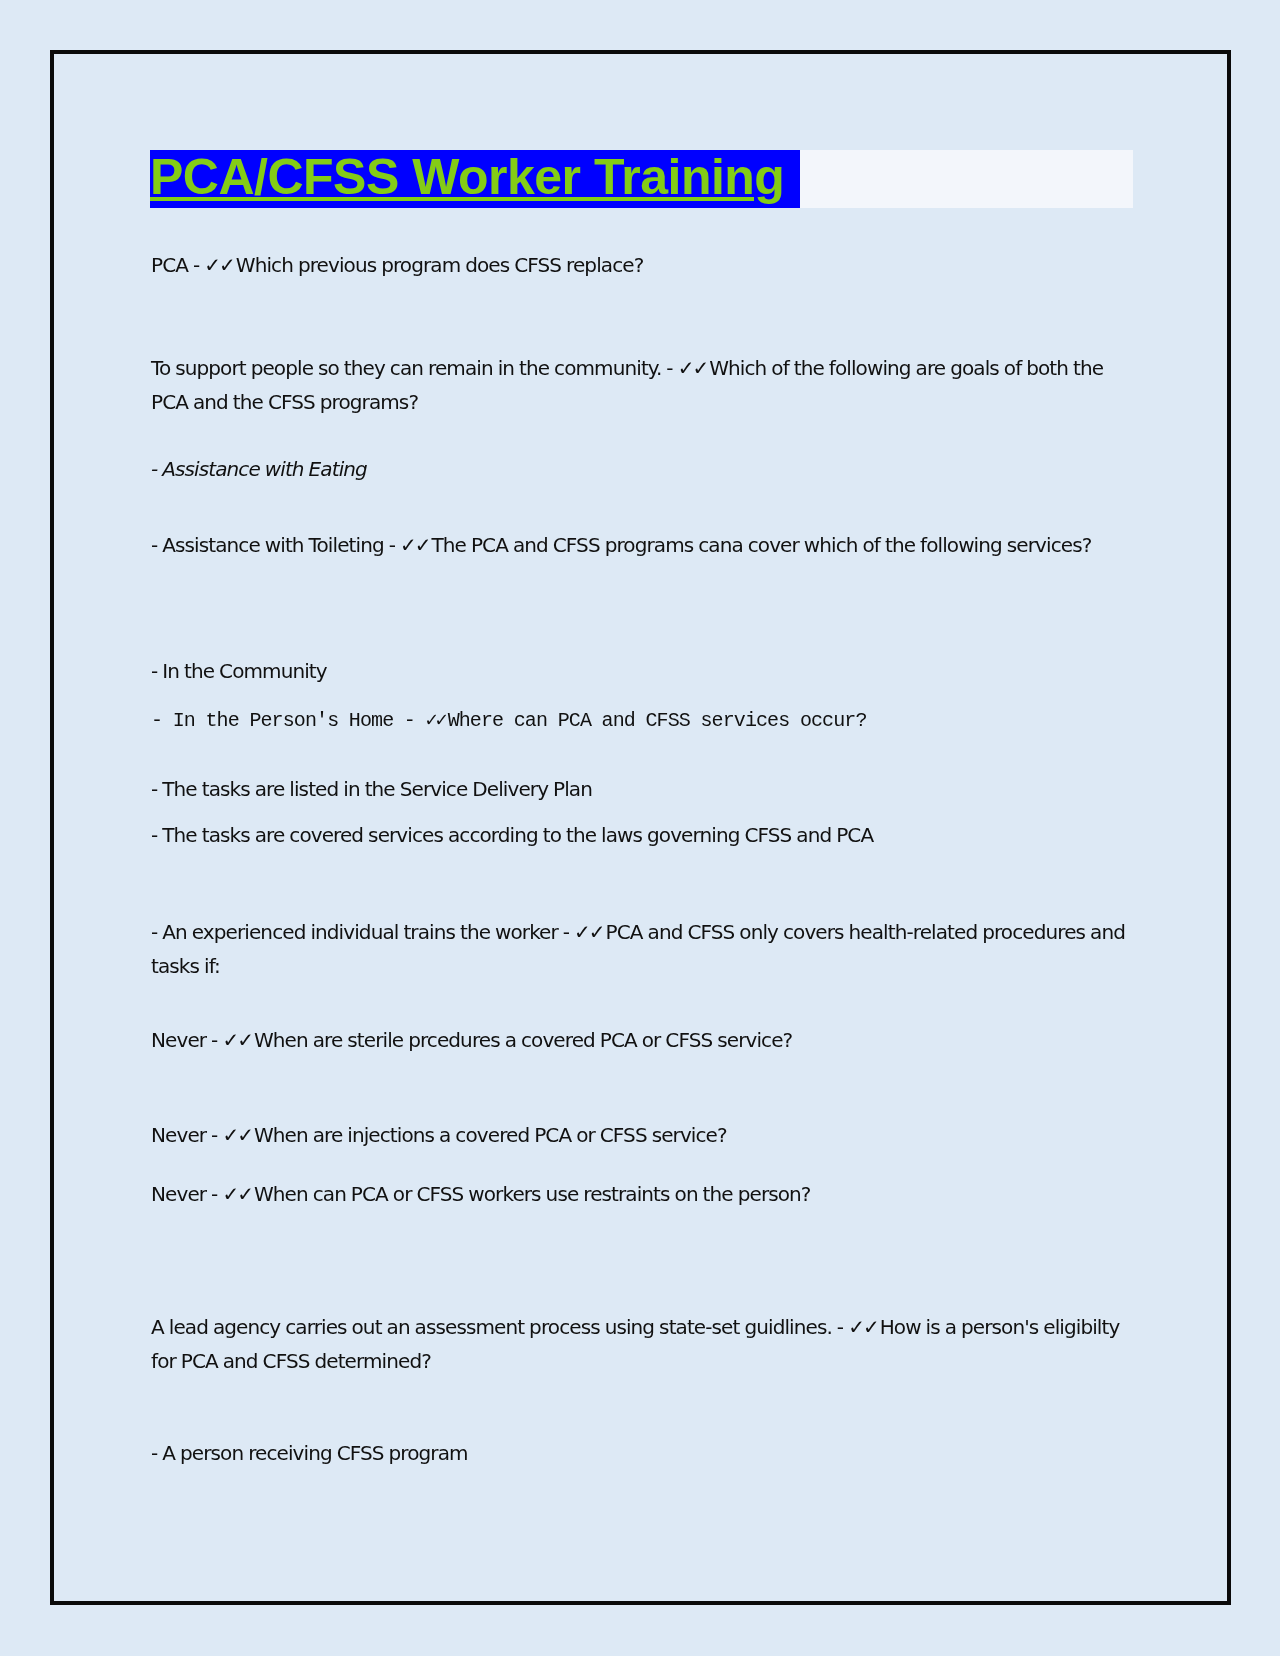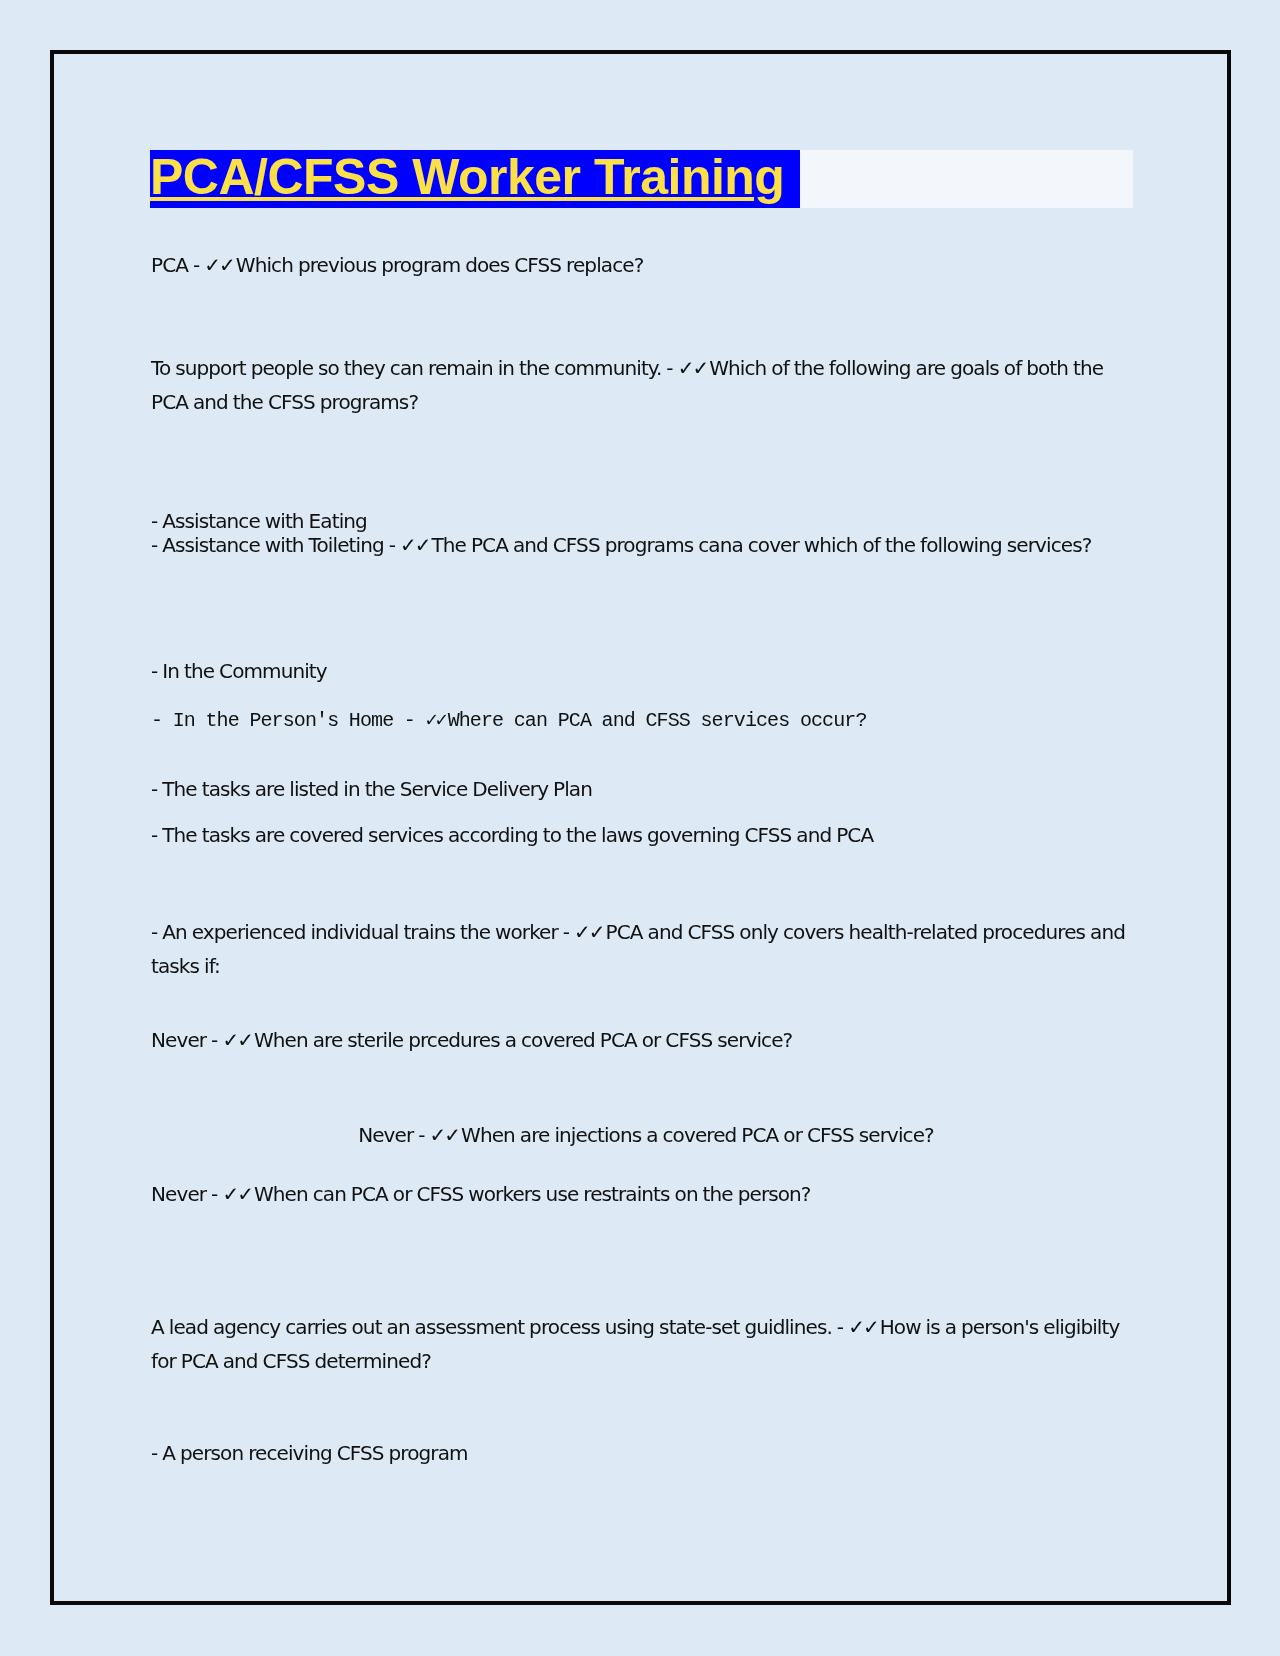--- a/index.html
+++ b/index.html
@@ -42,21 +42,21 @@
       overflow: hidden;
     }
     .title-text {
       position: absolute;
       left: 0;
       top: 0;
       font-family: "Liberation Sans", sans-serif;
       font-weight: bold;
       font-size: 50px;
       line-height: 54px;
-      color: #fde047;
+      color: #84cc16;
       text-decoration: underline;
       text-decoration-thickness: 4px;
       text-underline-offset: 3px;
       white-space: nowrap;
       letter-spacing: -0.5px;
     }
     .content {
       position: absolute;
       left: 151px;
       top: 0;
@@ -93,21 +93,21 @@
 <div class="content">
 
   <p class="para" style="top:248px;">
     <span>PCA - </span><span class="check">✓✓</span><span>Which previous program does CFSS replace?</span>
   </p>
 
   <p class="para" style="top:351px;">
     <span>To support people so they can remain in the community. - </span><span class="check">✓✓</span><span>Which of the following are goals of both the PCA and the CFSS programs?</span>
   </p>
 
-  <p class="para" style="top:504px;">- Assistance with Eating</p>
+  <p class="para" style="top:452px;font-style:italic;">- Assistance with Eating</p>
 
   <p class="para" style="top:528px;">
     <span>- Assistance with Toileting - </span><span class="check">✓✓</span><span>The PCA and CFSS programs cana cover which of the following services?</span>
   </p>
 
   <p class="para" style="top:654px;">- In the Community</p>
 
   <p class="para" style="top:704px;font-family:Liberation Mono, monospace;">
     <span>- In the Person's Home - </span><span class="check">✓✓</span><span>Where can PCA and CFSS services occur?</span>
   </p>
@@ -117,21 +117,21 @@
   <p class="para" style="top:818px;">- The tasks are covered services according to the laws governing CFSS and PCA</p>
 
   <p class="para" style="top:915px;">
     <span>- An experienced individual trains the worker - </span><span class="check">✓✓</span><span>PCA and CFSS only covers health-related procedures and tasks if:</span>
   </p>
 
   <p class="para" style="top:1023px;">
     <span>Never - </span><span class="check">✓✓</span><span>When are sterile prcedures a covered PCA or CFSS service?</span>
   </p>
 
-  <p class="para" style="top:1118px;text-align:center;">
+  <p class="para" style="top:1118px;">
     <span>Never - </span><span class="check">✓✓</span><span>When are injections a covered PCA or CFSS service?</span>
   </p>
 
   <p class="para" style="top:1177px;">
     <span>Never - </span><span class="check">✓✓</span><span>When can PCA or CFSS workers use restraints on the person?</span>
   </p>
 
   <p class="para" style="top:1310px;">
     <span>A lead agency carries out an assessment process using state-set guidlines. - </span><span class="check">✓✓</span><span>How is a person's eligibilty for PCA and CFSS determined?</span>
   </p>

